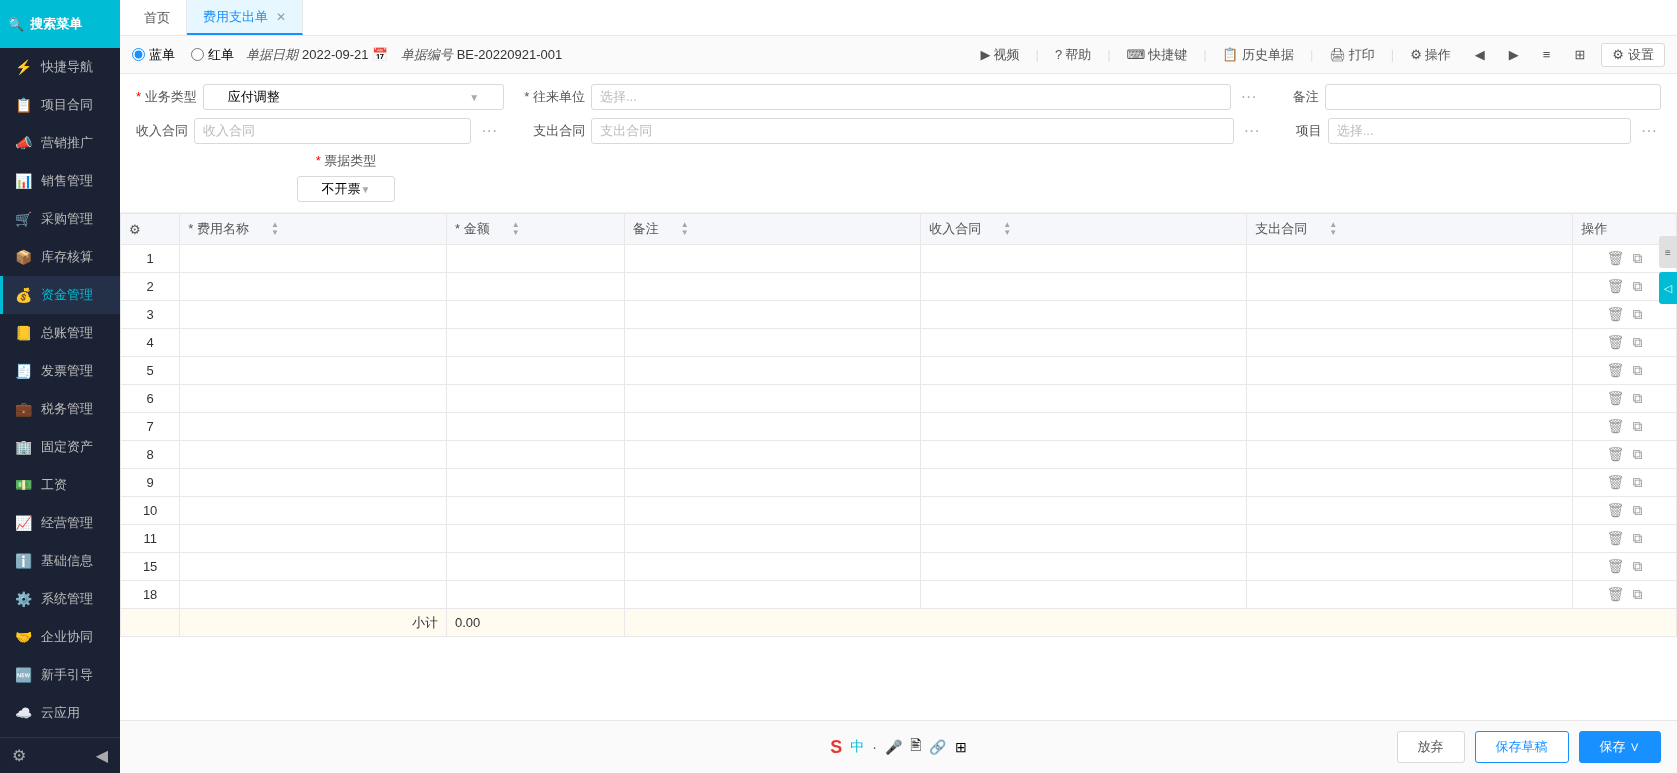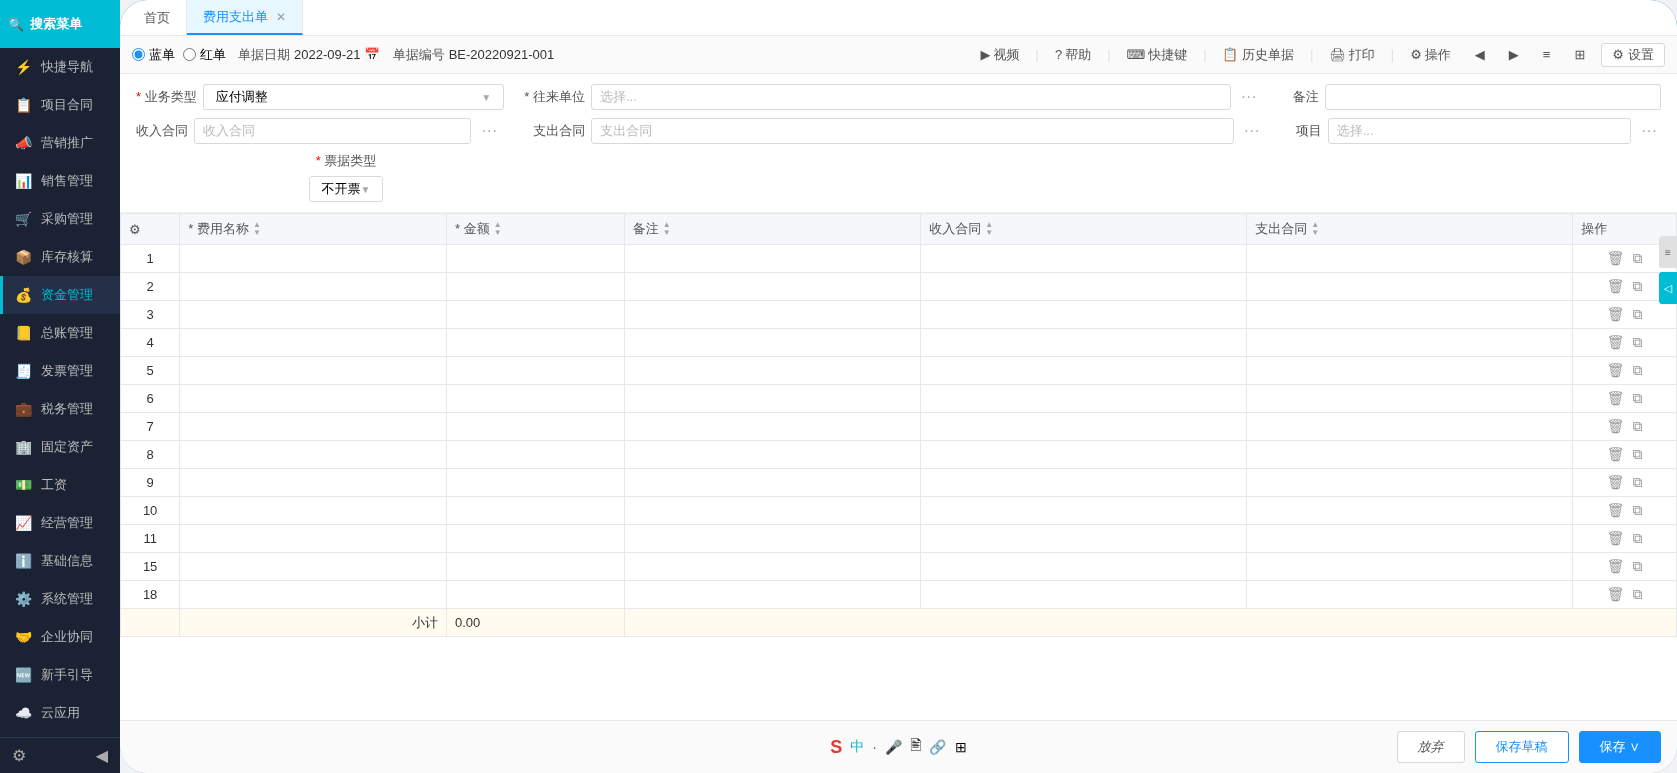--- a/index.html
+++ b/index.html
@@ -48,21 +48,20 @@
     }
     .sidebar-footer-icon { cursor: pointer; color: #aaa; font-size: 16px; }
 
     
     .main-content {
       flex: 1;
       display: flex;
       flex-direction: column;
       background: #0369a1;
       overflow: hidden;
-      border-radius: 27px;
     }
 
     
     .tabs-bar {
       display: flex;
       align-items: center;
       background: white;
       border-bottom: 1px solid #e8e8e8;
       height: 36px;
       padding: 0 8px;
@@ -101,25 +100,25 @@
       display: flex;
       align-items: center;
       justify-content: space-between;
       padding: 6px 12px;
       border-bottom: 1px solid #e8e8e8;
       background: #fafafa;
       height: 38px;
     }
     .toolbar-left { display: flex; align-items: center; gap: 12px; }
     .toolbar-right { display: flex; align-items: center; gap: 8px; }
-    .radio-group { display: flex; gap: 8px; align-items: center; }
+    .radio-group { display: flex; gap: 16px; align-items: center; }
     .radio-label { display: flex; align-items: center; gap: 4px; cursor: pointer; }
     .radio-blue { accent-color: #1890ff; }
     .date-field { display: flex; align-items: center; gap: 4px; color: #555; }
-    .field-label { color: #555; }
+    .field-label { color: #555; font-style: italic; }
     .field-value { color: #333; }
 
     .toolbar-btn {
       display: flex; align-items: center; gap: 3px;
       padding: 2px 8px; cursor: pointer;
       color: #555; font-size: 12px;
       border-radius: 3px;
     }
     .set-btn {
       background: white;
@@ -172,21 +171,21 @@
       justify-content: space-between;
       min-height: 26px;
     }
     .form-field-placeholder { color: #bbb; }
     .form-dots { color: #aaa; cursor: pointer; padding: 0 4px; font-size: 16px; }
 
     .dropdown-field {
       flex: 1;
       border: 1px solid #d9d9d9;
       border-radius: 3px;
-      padding: 3px 12px;
+      padding: 3px 24px;
       display: flex;
       align-items: center;
       justify-content: space-between;
       cursor: pointer;
       min-height: 26px;
       background: white;
     }
     .dropdown-arrow { color: #aaa; font-size: 10px; }
 
     
@@ -251,21 +250,20 @@
       padding: 6px 20px;
       border-radius: 3px;
       cursor: pointer;
       font-size: 13px;
       border: 1px solid transparent;
     }
     .btn-default {
       background: white;
       border-color: #d9d9d9;
       color: #555;
-      font-style: italic;
     }
     .btn-secondary {
       background: white;
       border-color: #1890ff;
       color: #1890ff;
     }
     .btn-primary {
       background: #1890ff;
       color: white;
       border-color: #1890ff;
@@ -277,21 +275,21 @@
       display: flex;
       align-items: center;
       justify-content: center;
       cursor: pointer;
       border-radius: 2px 0 0 2px;
       font-size: 10px;
       color: #666;
     }
     .float-btn.green { background: #00bcd4; color: white; }
 
-    .th-content { display: flex; align-items: center; gap: 0; }
+    .th-content { display: flex; align-items: center; gap: 18px; }
   </style>
 </head>
 <body>
 
 <div class="sidebar">
   <div class="sidebar-header">
     <span>🔍</span>
     <span>搜索菜单</span>
   </div>
 

